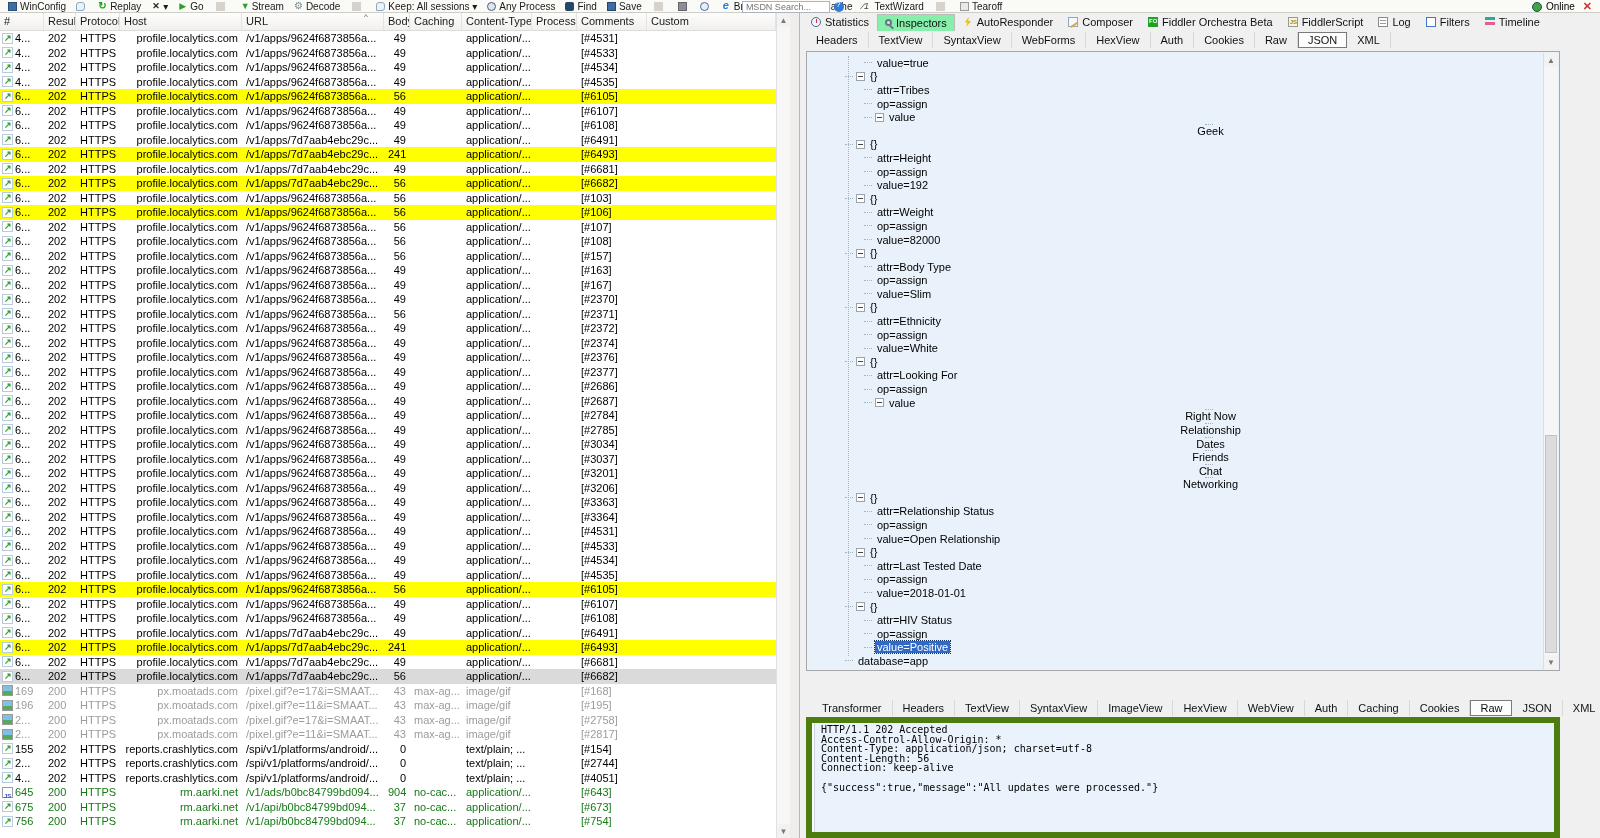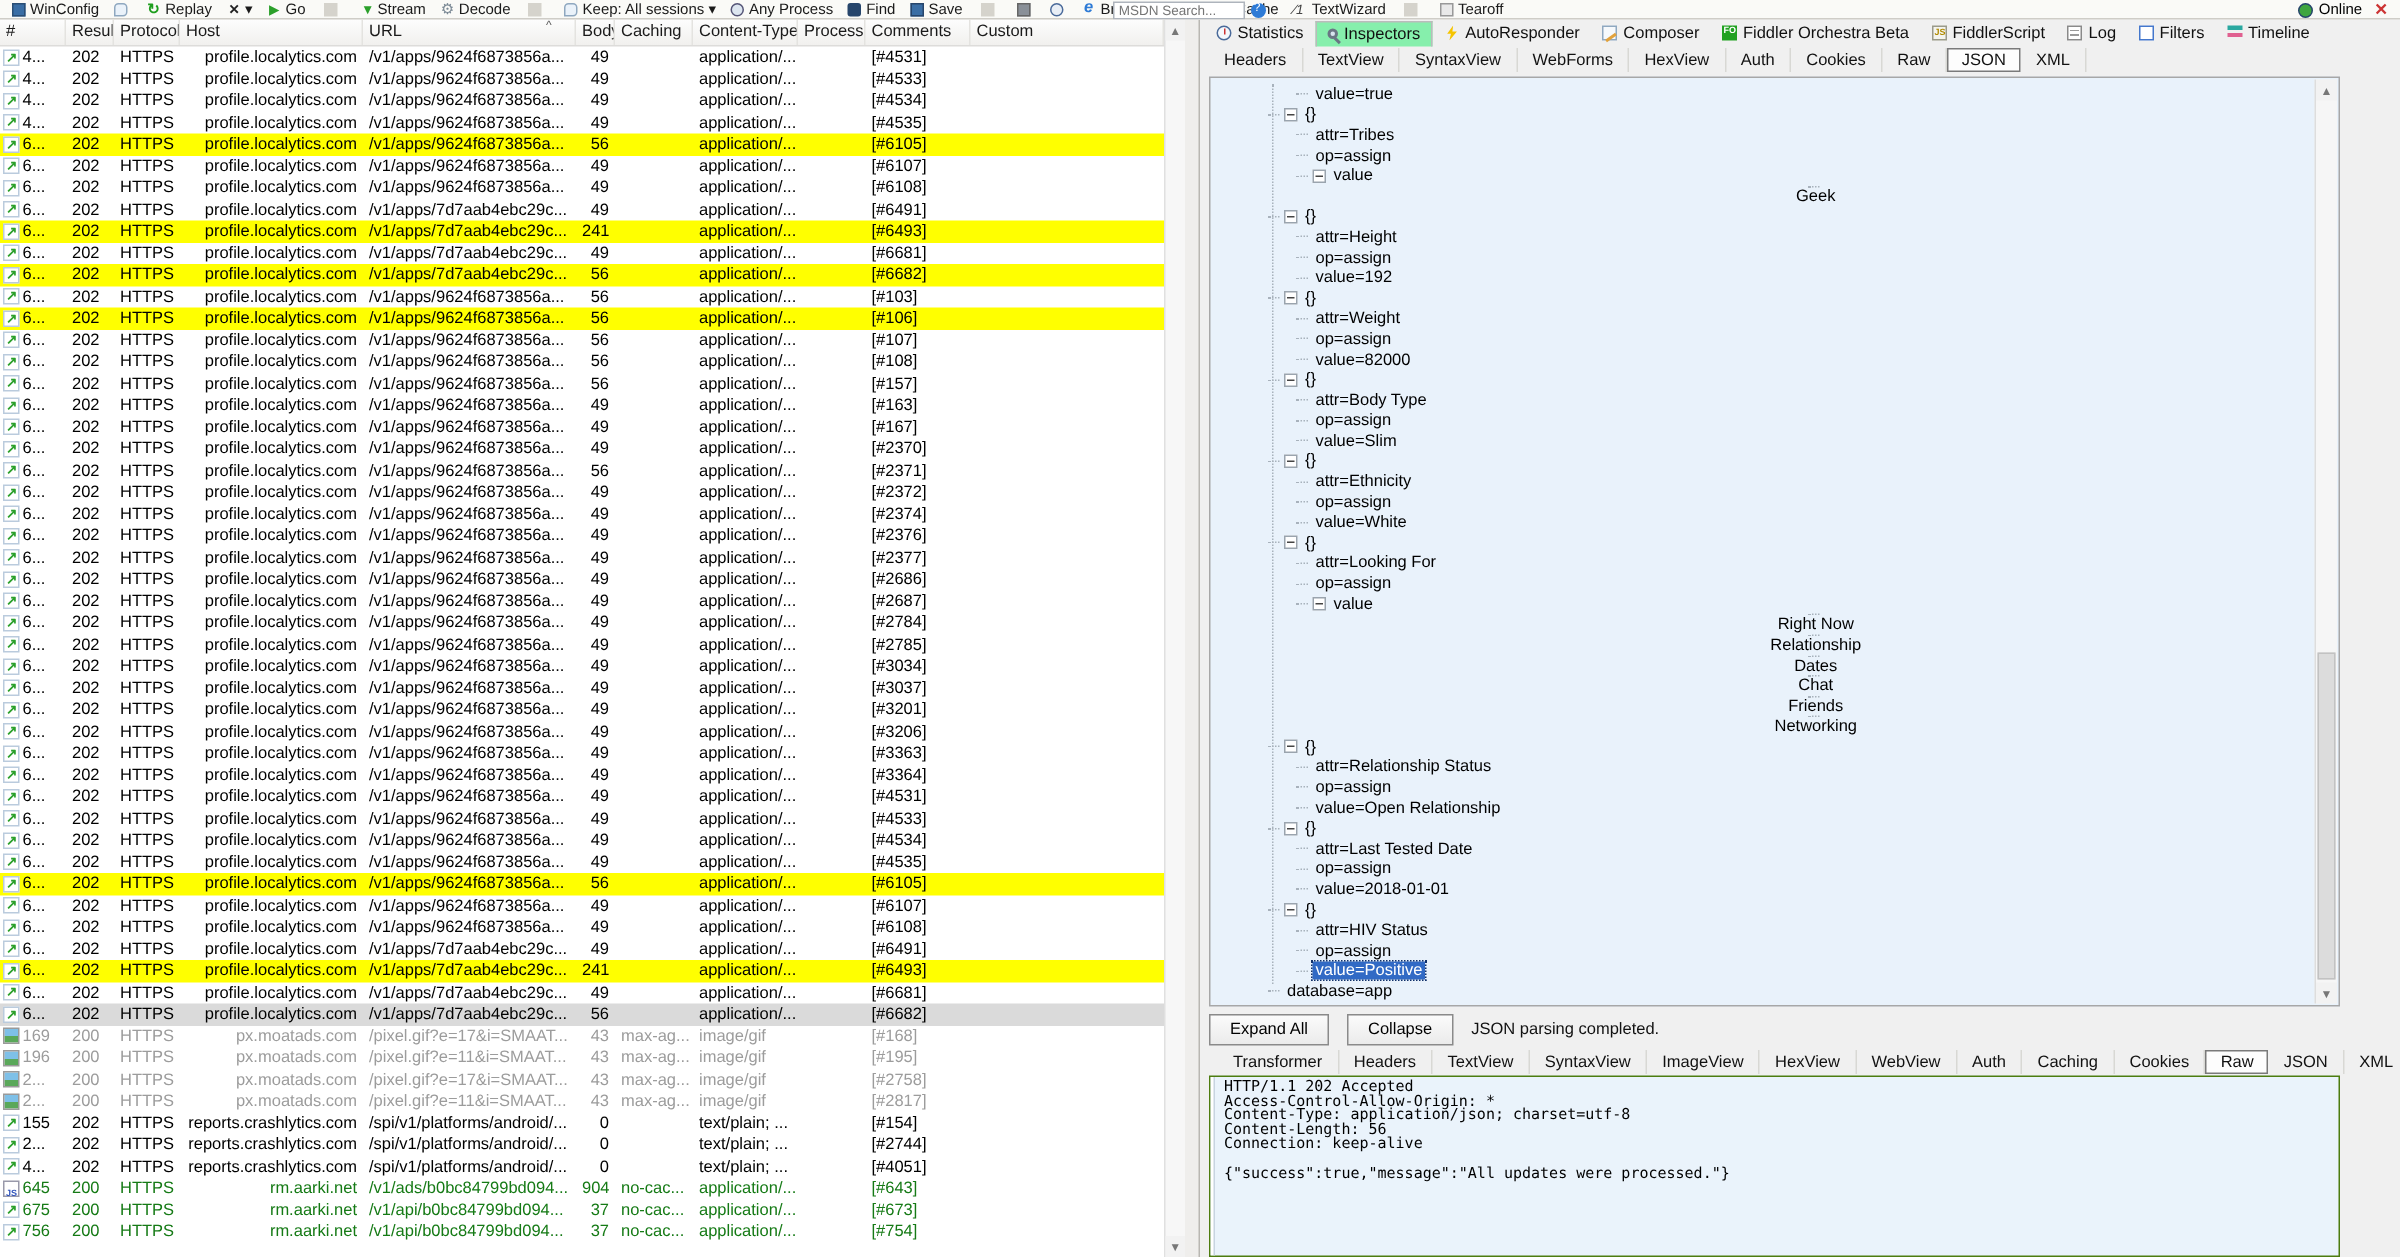--- a/index.html
+++ b/index.html
@@ -106,21 +106,21 @@
   .trow.sel .tlabel { background:#316AC5; color:#fff; outline:1px dotted #10306A;}
   .tree-scroll { position:absolute; right:1px; top:1px; width:15px; bottom:1px; background:#F6F6F6; border-left:1px solid #DDD;}
   .tree-scroll .thumb { position:absolute; left:1px; right:1px; top:62%; bottom:16px; background:#DCDCDC; border:1px solid #C2C2C2;}
 
   .btnrow { position:absolute; left:6px; top:660px; height:26px; display:flex; align-items:center; gap:12px;}
   .btn { height:21px; padding:0 13px; background:linear-gradient(#FBFBFB,#EBEBEB); border:1px solid #8A8A8A; display:flex; align-items:center; cursor:default;}
   .statusmsg { color:#111;}
 
   .tabs3 { position:absolute; left:6px; top:686px; display:flex; align-items:center; height:18px;}
   .raw-panel { position:absolute; left:6px; top:704px; width:754px; bottom:0;
-    background:#EAF3FB; border:1px solid #4d7c0f; overflow:hidden;}
+    background:#EAF3FB; border:6px solid #4d7c0f; overflow:hidden;}
   .raw-panel pre { font-family:"DejaVu Sans Mono","Liberation Mono",monospace; font-size:10px; line-height:9.6px;
     padding:2px 0 0 5px; color:#000;}
   .raw-gutter { position:absolute; left:0px; top:0; width:3px; bottom:0; background:#fff; border-right:1px solid #C8D4E0;}
 </style>
 </head>
 <body>
 
 <div class="toolbar">
 
     <div class="titem">
@@ -1445,27 +1445,27 @@
 
         <div class="trow depth3">
           <span class="stub"></span>
 
           <span class="tlabel">Dates</span>
         </div>
 
         <div class="trow depth3">
           <span class="stub"></span>
 
+          <span class="tlabel">Friends</span>
+        </div>
+
+        <div class="trow depth3">
+          <span class="stub"></span>
+
           <span class="tlabel">Chat</span>
-        </div>
-
-        <div class="trow depth3">
-          <span class="stub"></span>
-
-          <span class="tlabel">Friends</span>
         </div>
 
         <div class="trow depth3">
           <span class="stub"></span>
 
           <span class="tlabel">Networking</span>
         </div>
 
         <div class="trow depth1 exp">
           <span class="stub"></span>
@@ -1545,25 +1545,20 @@
           <span class="tlabel">database=app</span>
         </div>
       </div>
     <div class="tree-scroll">
       <div class="sbtn">▲</div>
       <div class="thumb"></div>
       <div class="sbtn down">▼</div>
     </div>
   </div>
 
-  <div class="btnrow">
-    <div class="btn">Expand All</div>
-    <div class="btn">Collapse</div>
-    <span class="statusmsg">JSON parsing completed.</span>
-  </div>
 
   <div class="tabs2 tabs3">
 
       <div class="tab2">Transformer</div>
 
       <div class="tab2">Headers</div>
 
       <div class="tab2">TextView</div>
 
       <div class="tab2">SyntaxView</div>

